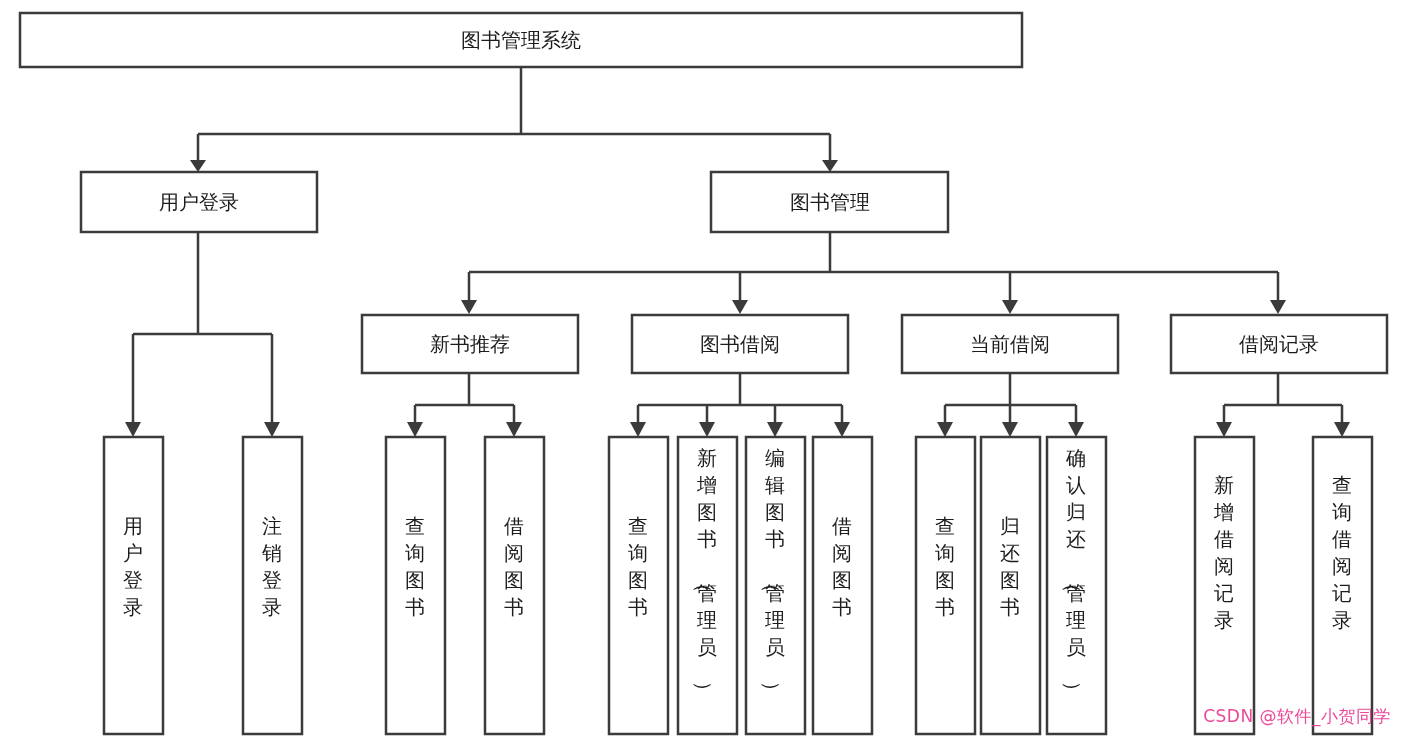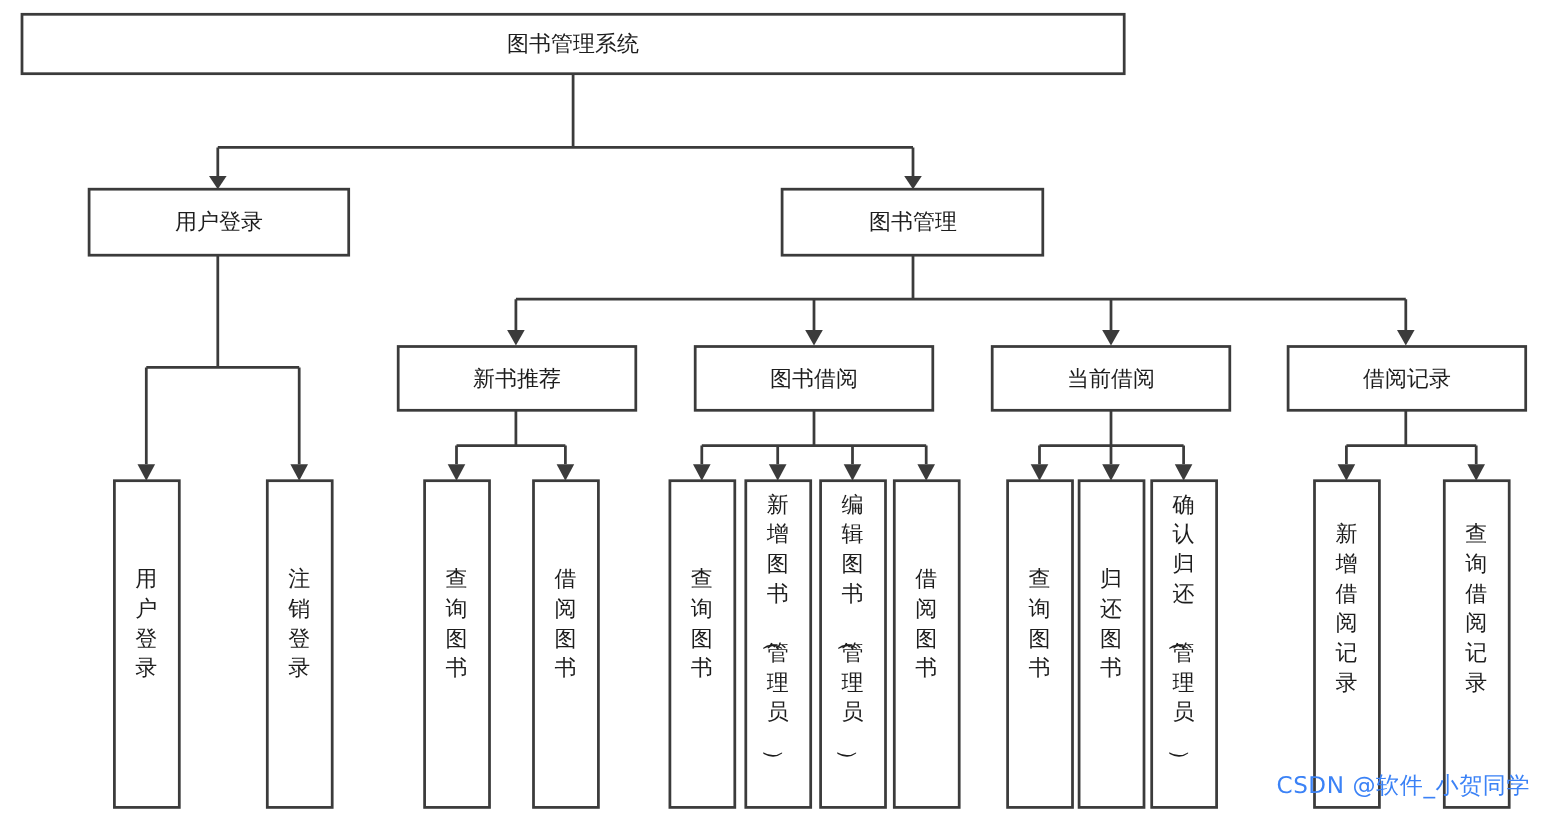--- a/index.html
+++ b/index.html
@@ -50,22 +50,22 @@
     font-family: "DejaVu Sans", "Liberation Sans", sans-serif;
     fill: #1d1d1d;
     font-size: 20px;
     text-anchor: middle;
   }
   .watermark {
     position: absolute;
     right: 14px;
     bottom: 6px;
     font-family: "DejaVu Sans", "Liberation Sans", sans-serif;
-    font-size: 21px;
-    color: #3b82f6;
+    font-size: 17px;
+    color: #ec4899;
     white-space: nowrap;
     letter-spacing: 0.5px;
     margin-left: 34px;
   }
 </style>
 </head>
 <body>
 
 <div id="diagram-root">
   <svg class="diagram" viewBox="0 0 1405 747" xmlns="http://www.w3.org/2000/svg">

